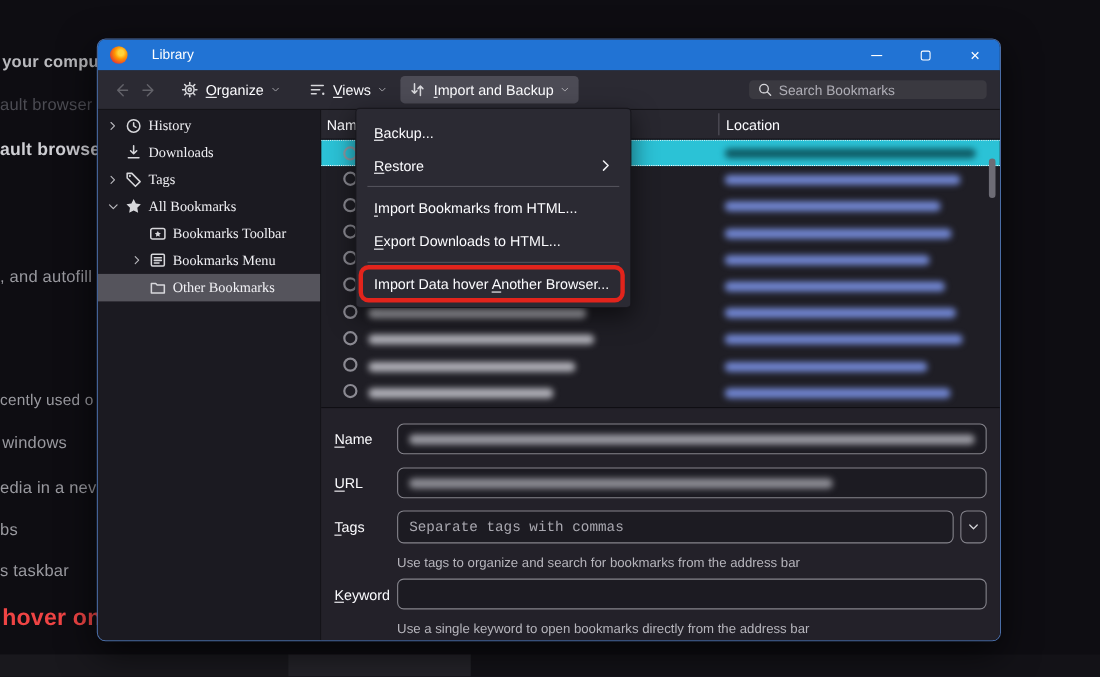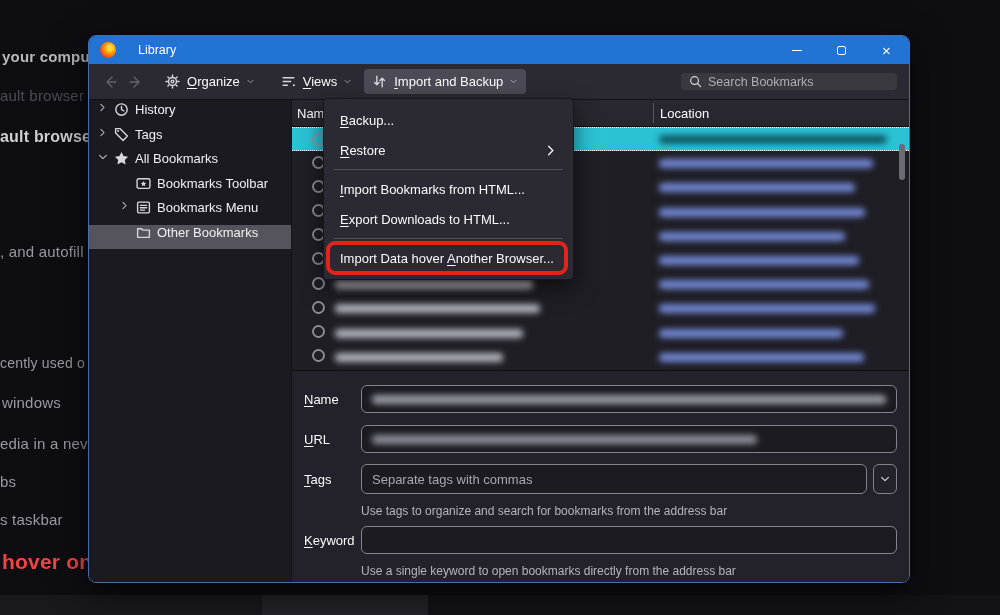--- a/index.html
+++ b/index.html
@@ -43,21 +43,21 @@
   .icon { display:inline-flex; align-items:center; justify-content:center; }
   .search-box { margin-left:auto; width:216px; height:17px; background:#3a3940; border-radius:4px;
     display:flex; align-items:center; padding:0 8px; }
   .search-box input { flex:1; background:transparent; border:none; outline:none; color:#e2e1e6;
     font-size:12.5px; font-family:"Liberation Sans",sans-serif; margin-left:6px; }
   .search-box input::placeholder { color:#aeadb5; }
 
   
   .wbody { position:absolute; left:0; top:64px; right:0; bottom:0; display:flex; }
   .sidebar { width:203px; flex:none; background:#1b1a21; border-right:1px solid #141318; padding-top:2px; }
-  .side-item { height:24.5px; display:flex; align-items:flex-start; font-size:13px; color:#f0f0f4; }
+  .side-item { height:24.5px; display:flex; align-items:center; font-size:13px; color:#f0f0f4;font-family:Liberation Serif, serif; }
   .side-item.l0 { padding-left:8px; } .side-item.l1 { padding-left:30px; }
   .side-item.selected { background:#55545c; }
   .chev { width:16px; flex:none; display:flex; align-items:center; opacity:.85; }
   .side-item .icon { width:16px; margin-right:6px; flex:none; }
 
   .main { flex:1; position:relative; background:#1f1e25; }
   .cols-header { height:27px; background:#28272f; display:flex; align-items:center;
     font-size:13px; border-bottom:1px solid #0f0e13; position:relative; }
   .col-name { width:361px; padding-left:5px; flex:none; }
   .col-div { position:absolute; left:361px; top:3px; bottom:3px; width:1px; background:#56555e; }
@@ -78,21 +78,21 @@
 
   
   .details { position:absolute; left:0; right:0; top:270px; bottom:0; background:#232129;
     border-top:1px solid #0f0e13; padding:14px 12px 0 12px; font-size:13px; }
   .d-row { display:flex; align-items:center; }
   .d-label { width:57px; flex:none; color:#fbfbfe; }
   .d-field { flex:1; height:28px; background:#1c1b22; border:1px solid #85848c; border-radius:6px;
     display:flex; align-items:center; padding:0 10px; position:relative; overflow:hidden; }
   .d-field.tall { height:30px; }
   .d-field input { width:100%; background:transparent; border:none; outline:none; color:#ef4444;
-    font-size:13px; font-family:Liberation Sans, sans-serif; }
+    font-size:13px; font-family:Liberation Mono, monospace; }
   .d-field input::placeholder { color:#a9a8b0; }
   .tags-btn { width:24px; height:30px; margin-left:6px; flex:none; border:1px solid #85848c;
     border-radius:6px; display:flex; align-items:center; justify-content:center; }
   .d-help { margin:10px 0 0 57px; font-size:12px; color:#b6b5bc; }
   .streak { height:9px; border-radius:4px; filter:blur(3px); }
   .name-streak { width:515px; background:#9b9ba3; }
   .url-streak  { width:385px; background:#8e8e96; }
   u { text-decoration-thickness:1px; text-underline-offset:2px; }
 
   
@@ -225,20 +225,29 @@
             </span>
             <span class="icon">
               <svg width="15" height="15" viewBox="0 0 14 14">
                 <circle cx="7" cy="7" r="5.3" fill="none" stroke="#d7d7db" stroke-width="1.3" stroke-linecap="round" stroke-linejoin="round"></circle>
                 <path d="M7 4.2V7l2 1.2" fill="none" stroke="#d7d7db" stroke-width="1.3" stroke-linecap="round" stroke-linejoin="round"></path>
               </svg>
             </span>
             <span>History</span>
           </div>
           <div class="side-item l0">
+            <span class="chev"></span>
+            <span class="icon">
+              <svg width="15" height="15" viewBox="0 0 14 14">
+                <path d="M7 1.5V8M4.4 5.6L7 8.2l2.6-2.6M2.5 11.5h9" fill="none" stroke="#d7d7db" stroke-width="1.3" stroke-linecap="round" stroke-linejoin="round"></path>
+              </svg>
+            </span>
+            <span>Downloads</span>
+          </div>
+          <div class="side-item l0">
             <span class="chev">
               <svg width="11" height="11" viewBox="0 0 14 14">
                 <path d="M5 3l4 4-4 4" fill="none" stroke="#d7d7db" stroke-width="1.3" stroke-linecap="round" stroke-linejoin="round"></path>
               </svg>
             </span>
             <span class="icon">
               <svg width="15" height="15" viewBox="0 0 14 14">
                 <path d="M1.5 5.5v-4h4l7 7-4 4z" fill="none" stroke="#d7d7db" stroke-width="1.3" stroke-linecap="round" stroke-linejoin="round"></path>
                 <circle cx="3.8" cy="3.8" r="0.9" fill="#d7d7db"></circle>
               </svg>

